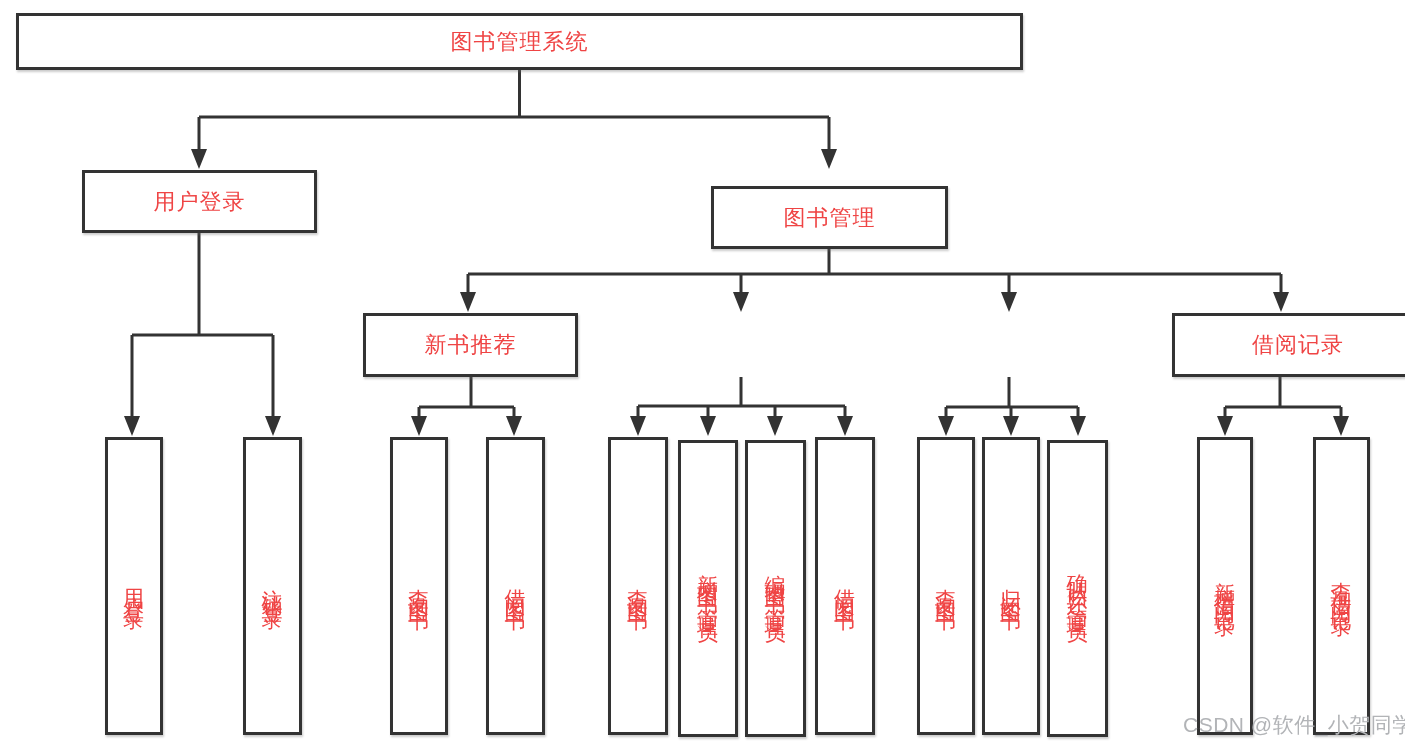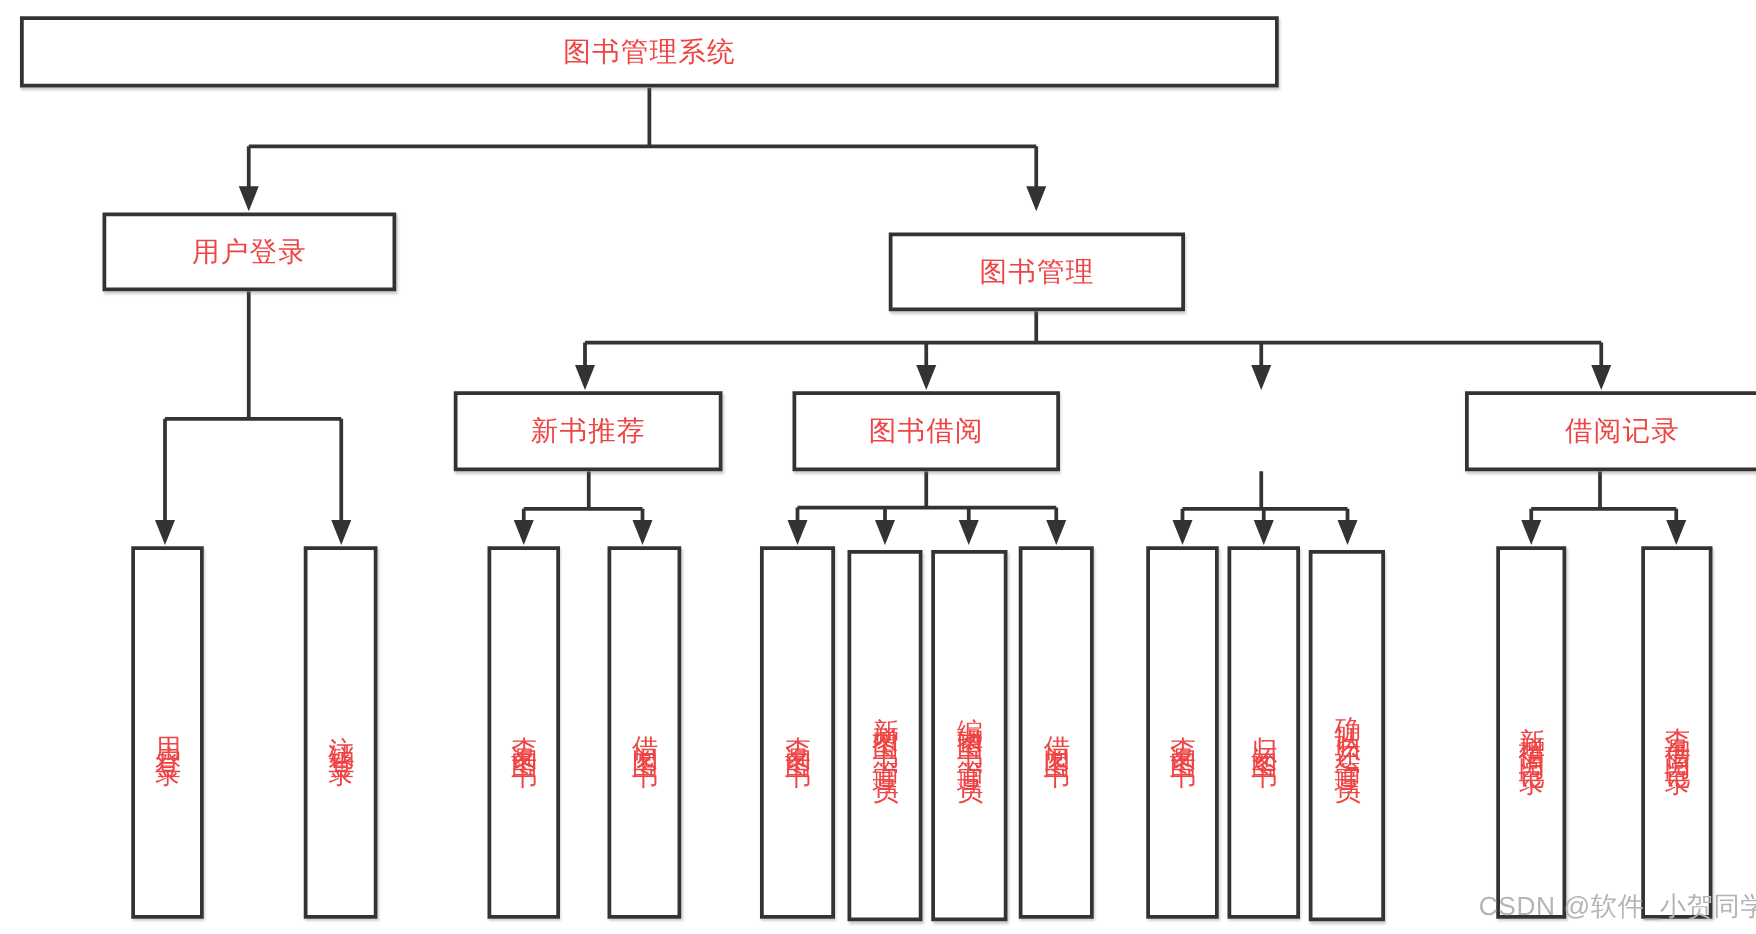--- a/index.html
+++ b/index.html
@@ -68,21 +68,20 @@
                M1333 416 L1349 416 L1341 436 Z" fill="#333333" stroke="none"></path>
     </g>
   </svg>
 
   <div class="box hlabel" style="left:16px;top:13px;width:1007px;height:57px;">图书管理系统</div>
 
   <div class="box hlabel" style="left:82px;top:170px;width:235px;height:63px;">用户登录</div>
   <div class="box hlabel" style="left:711px;top:186px;width:237px;height:63px;text-align:right;">图书管理</div>
 
   <div class="box hlabel" style="left:363px;top:313px;width:215px;height:64px;">新书推荐</div>
-  <div class="box hlabel" style="left:634px;top:313px;width:214px;height:64px;">图书借阅</div>
   <div class="box hlabel" style="left:1172px;top:313px;width:252px;height:64px;">借阅记录</div>
 
   <div class="box vbox" style="left:105px;top:437px;width:58px;height:298px;">用户登录</div>
   <div class="box vbox" style="left:243px;top:437px;width:59px;height:298px;">注销登录</div>
 
   <div class="box vbox" style="left:390px;top:437px;width:58px;height:298px;">查询图书</div>
   <div class="box vbox" style="left:486px;top:437px;width:59px;height:298px;">借阅图书</div>
 
   <div class="box vbox" style="left:608px;top:437px;width:60px;height:298px;">查询图书</div>
   <div class="box vbox" style="left:678px;top:440px;width:60px;height:297px;">新增图书（管理员）</div>

